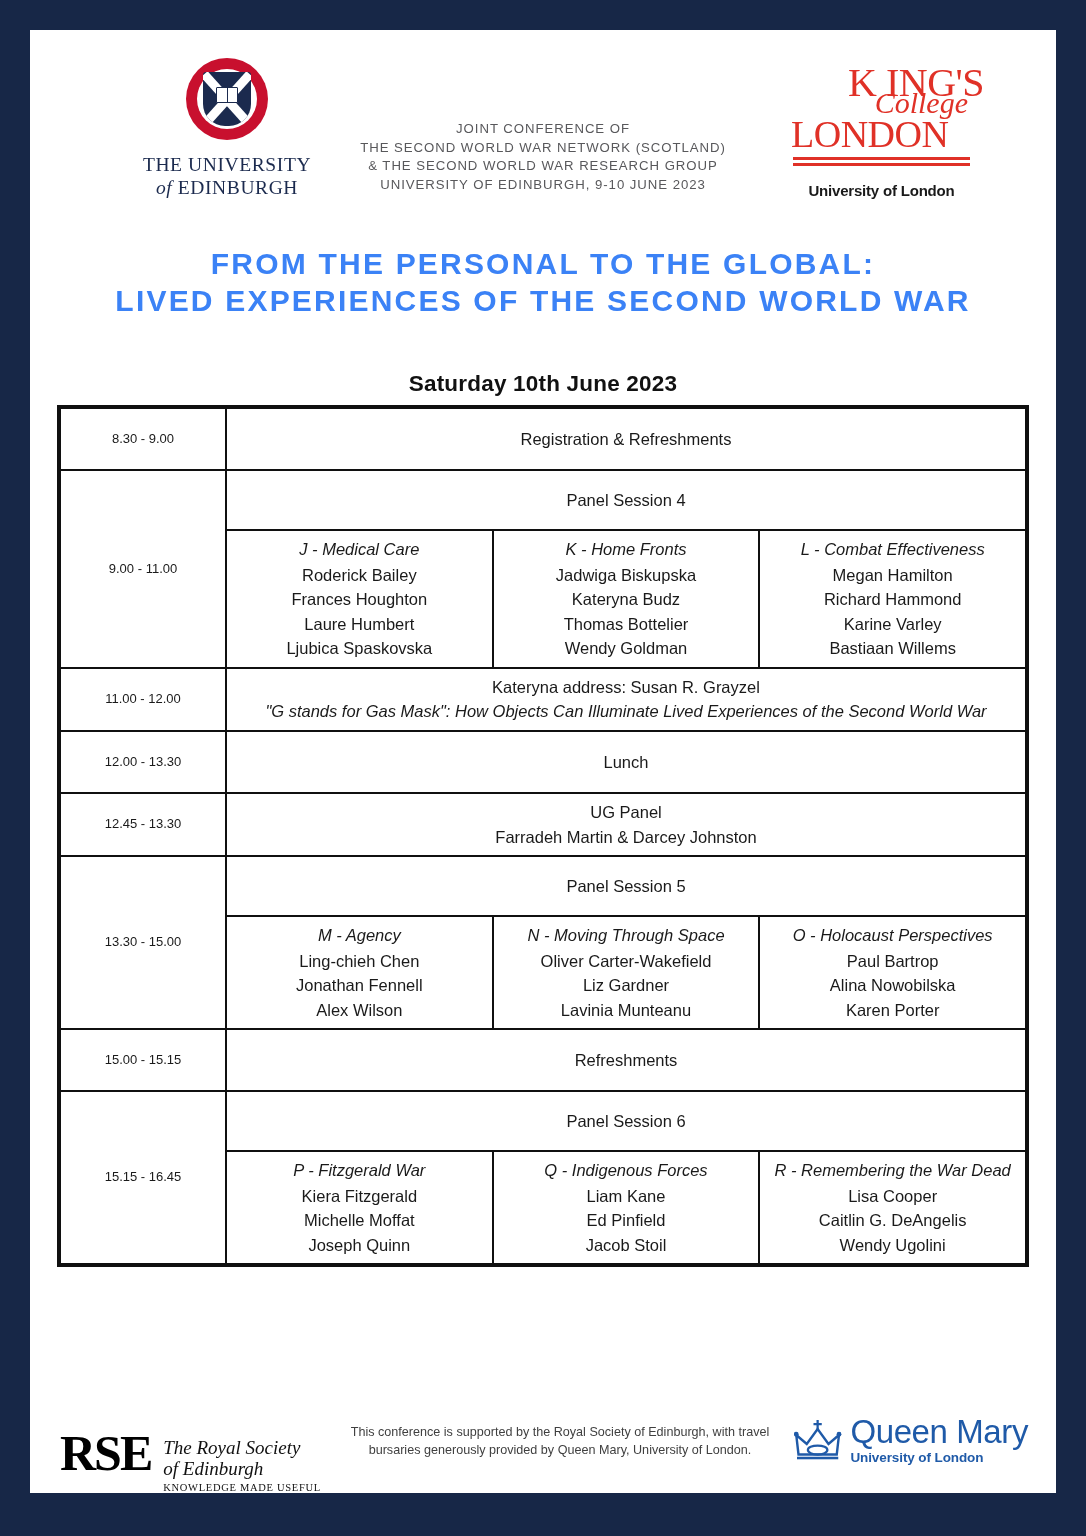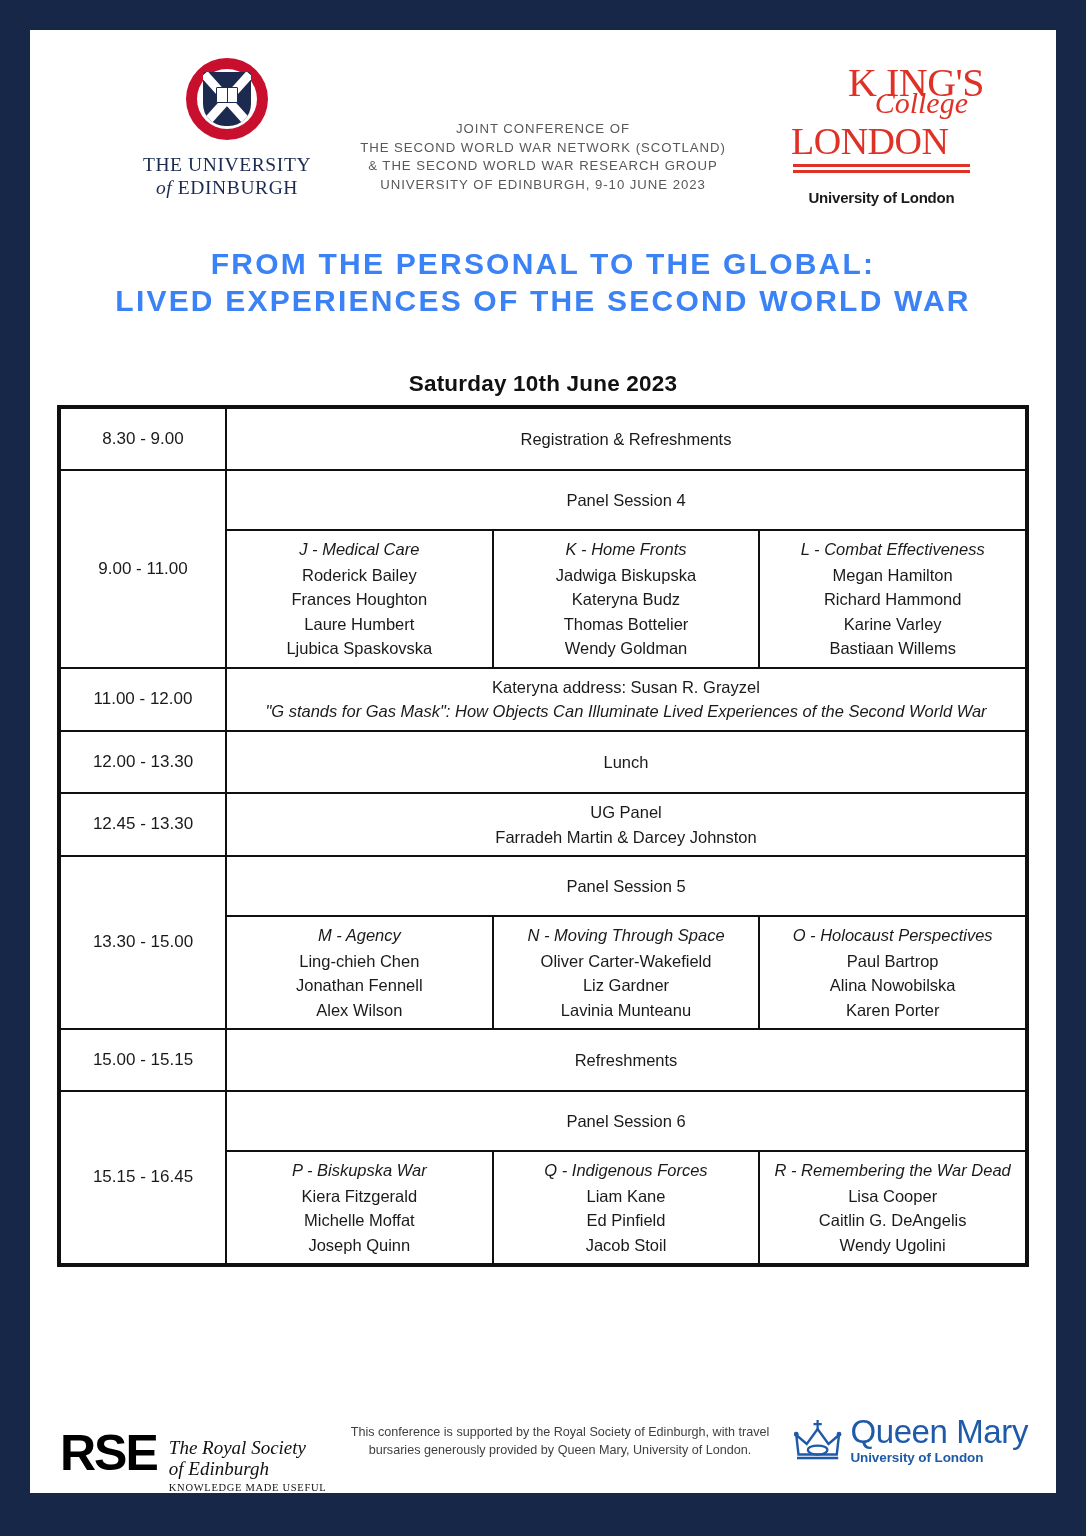--- a/index.html
+++ b/index.html
@@ -106,21 +106,21 @@
     position: absolute; right: 16px; top: 22px;
     font-family: "Liberation Serif", serif;
     font-style: italic; font-size: 30px;
     letter-spacing: 0px;
   }
   .kcl-l2 {
     font-family: "Liberation Serif", serif;
     font-size: 38px; line-height: 40px;
     letter-spacing: -0.5px;
     text-align: left; padding-left: 12px;
-    margin-top: 19px;
+    margin-top: 12px;
   }
   .kcl-rules { margin: 3px 14px 0 14px; }
   .kcl-rules div { height: 3px; background: #e03127; margin-bottom: 3px; }
   .kcl-sub {
     margin-top: 16px;
     font-size: 15px; font-weight: bold;
     color: #1a1a1a; letter-spacing: -0.2px;
   }
 
   
@@ -153,41 +153,41 @@
   .sched table { width: 100%; border-collapse: collapse; table-layout: fixed; }
   .sched td {
     border: 2.5px solid #101010;
     color: #1a1a1a;
     font-size: 16.5px;
     text-align: center;
     vertical-align: middle;
     padding: 6px 8px;
     line-height: 24.5px;
   }
-  td.time { width: 166px; font-size: 17px; }
+  td.time { width: 166px; font-size: 13px; }
   .sub-head { height: 60px; }
   .panel-cell { padding: 16px 10px 18px 10px; }
   .panel-title { font-style: italic; margin-bottom: 1px; }
   .plain-row td { height: 62px; }
   .keynote-cell { padding: 14px 26px 16px 26px; }
   .keynote-sub { font-style: italic; line-height: 25px; }
   .two-line-cell { padding: 14px 10px 16px 10px; }
 
   
   .footer {
     position: absolute;
     left: 0; right: 0; bottom: 0;
     height: 96px;
   }
   .logo-rse {
     position: absolute; left: 30px; top: 16px;
     display: flex; align-items: center;
   }
   .rse-mark {
-    font-family: Liberation Sans, sans-serif;
+    font-family: Liberation Serif, serif;
     font-weight: bold; font-size: 50px;
     color: #000; letter-spacing: -2px;
     line-height: 52px;
   }
   .rse-txt { margin-left: 12px; margin-top: 24px; }
   .rse-t1, .rse-t2 {
     font-family: "Liberation Serif", serif;
     font-style: italic; font-size: 19px;
     color: #111; line-height: 21px;
   }
@@ -342,21 +342,21 @@
           <tr class="plain-row">
             <td class="time">15.00 - 15.15</td>
             <td colspan="3">Refreshments</td>
           </tr>
           <tr>
             <td class="time" rowspan="2">15.15 - 16.45</td>
             <td colspan="3" class="sub-head">Panel Session 6</td>
           </tr>
           <tr>
             <td class="panel-cell">
-              <div class="panel-title">P - Biskupska War</div>
+              <div class="panel-title">P - Fitzgerald War</div>
               <div>Kiera Fitzgerald</div>
               <div>Michelle Moffat</div>
               <div>Joseph Quinn</div>
             </td>
             <td class="panel-cell">
               <div class="panel-title">Q - Indigenous Forces</div>
               <div>Liam Kane</div>
               <div>Ed Pinfield</div>
               <div>Jacob Stoil</div>
             </td>

